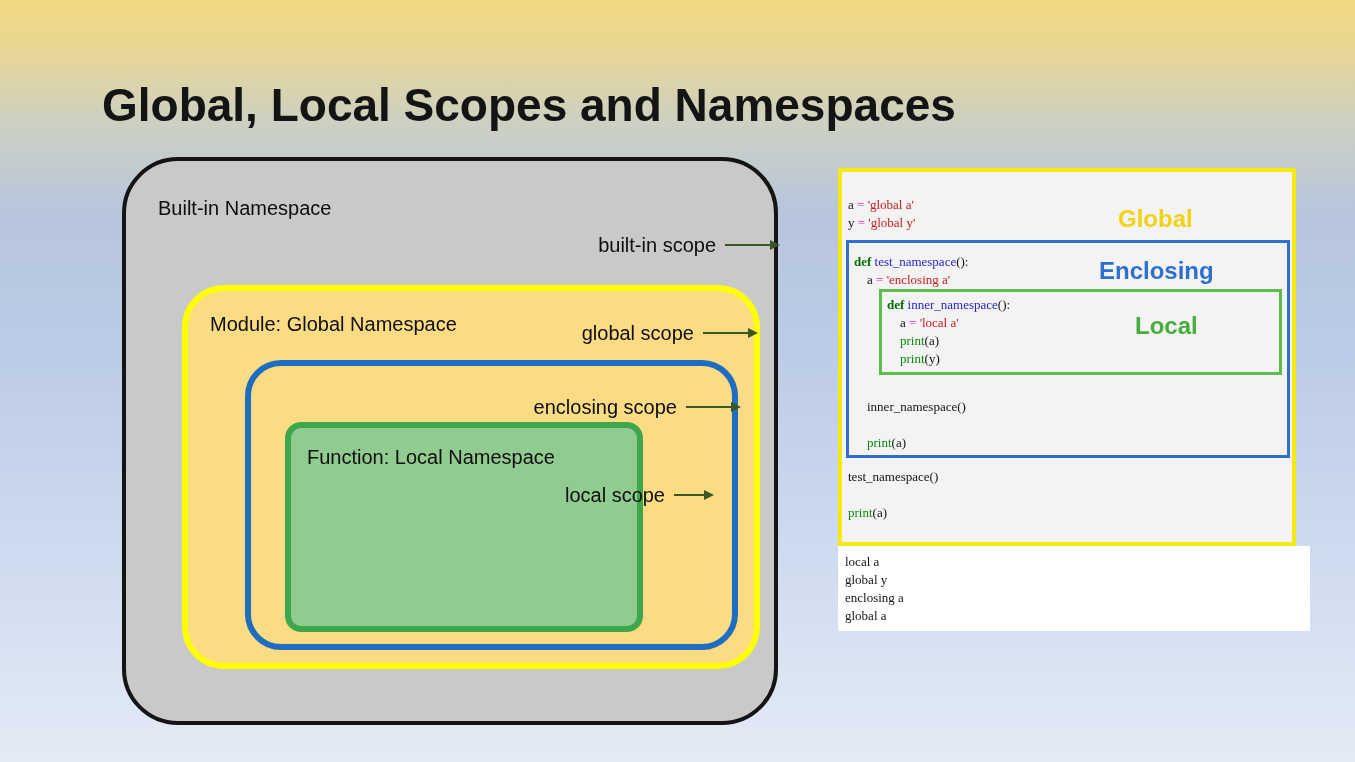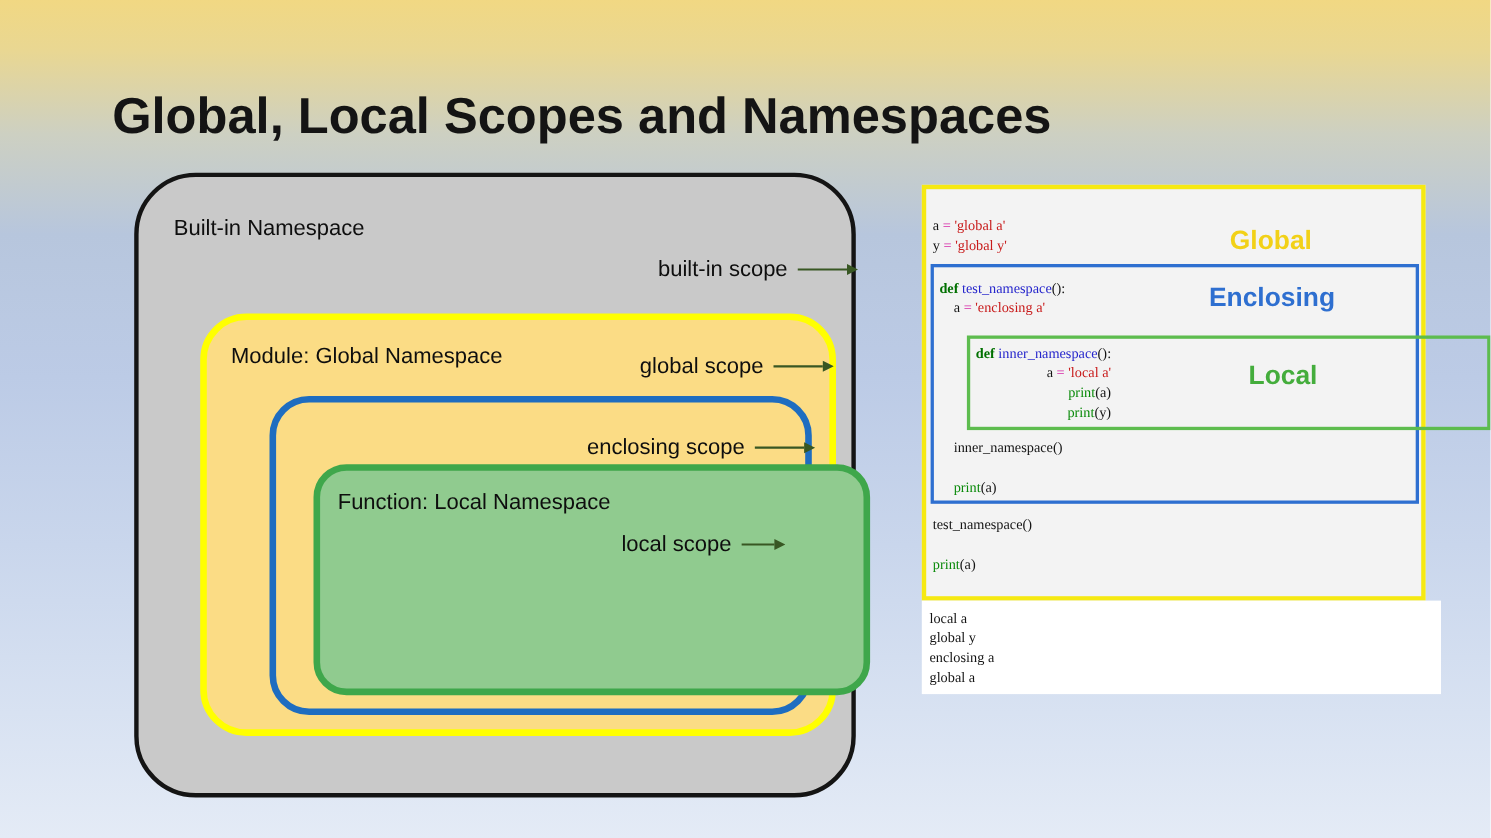--- a/index.html
+++ b/index.html
@@ -9,21 +9,21 @@
     position:relative; width:1355px; height:762px; overflow:hidden;
     background:linear-gradient(180deg,#f1d883 0%,#e9d792 6%,#cdd0c2 16%,#b7c6dd 28%,#bccbe6 45%,#c9d6ec 65%,#d8e2f2 85%,#e4ebf6 100%);
   }
   .title { position:absolute; left:102px; top:78px; font-size:46px; font-weight:700; color:#141414; white-space:nowrap; }
 
   
   .box { position:absolute; }
   .box-builtin   { left:122px; top:157px; width:656px; height:568px; background:#c9c9c9; border:4px solid #141414; border-radius:56px; }
   .box-global    { left:182px; top:285px; width:578px; height:384px; background:#fbdc85; border:6px solid #ffff00; border-radius:42px; }
   .box-enclosing { left:245px; top:360px; width:493px; height:290px; background:#fbdc85; border:6px solid #1e6dc0; border-radius:36px; }
-  .box-local     { left:285px; top:422px; width:506px; height:210px; background:#90cb8f; border:6px solid #3fa74b; border-radius:30px; }
+  .box-local     { left:285px; top:422px; width:358px; height:210px; background:#90cb8f; border:6px solid #3fa74b; border-radius:16px; }
   .ns-label { position:absolute; font-size:20px; color:#0e0e0e; white-space:nowrap; }
 
   .scope-row { position:absolute; display:flex; align-items:center; gap:9px; height:26px; }
   .scope-label { font-size:20px; color:#0e0e0e; white-space:nowrap; }
   .scope-row svg { display:block; }
   .row-builtin   { top:232px; right:575px; }
   .row-global    { top:320px; right:597px; }
   .row-enclosing { top:394px; right:614px; }
   .row-local     { top:482px; right:641px; }
 
@@ -39,21 +39,21 @@
   .tok-builtin { color:#0a8a0a; }
 
   .section-label { position:absolute; font-size:24px; font-weight:bold; font-family:"Liberation Sans",sans-serif; white-space:nowrap; }
   .label-global    { left:276px; top:17px;  color:#f2d117;margin-top:16px; }
   .label-enclosing { left:250px; top:14px;  color:#2e6fd0; }
   .label-local     { left:253px; top:20px;  color:#44ad3c; }
 
   .block-global-top    { left:6px;  top:24px; }
   .box-blue  { position:absolute; left:4px;  top:68px; width:444px; height:218px; border:3px solid #2e6fd0; }
   .block-enclosing-pre { left:5px;  top:10px; }
-  .box-green { position:absolute; left:30px; top:62px; width:476px; height:86px; border:3px solid #5dbc4e;text-align:right; }
+  .box-green { position:absolute; left:30px; top:46px; width:403px; height:86px; border:3px solid #5dbc4e; }
   .block-local-code    { left:5px;  top:4px; }
   .block-enclosing-post{ left:5px;  top:155px; }
   .block-global-bottom { left:6px;  top:296px; }
 
   .output-box { position:absolute; left:838px; top:546px; width:472px; height:85px; background:#ffffff; }
   .block-output { left:7px; top:7px; }
 </style>
 </head>
 <body>
 

